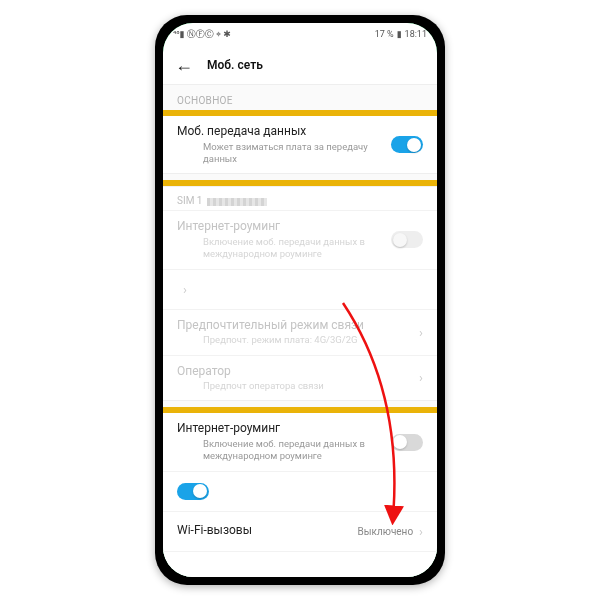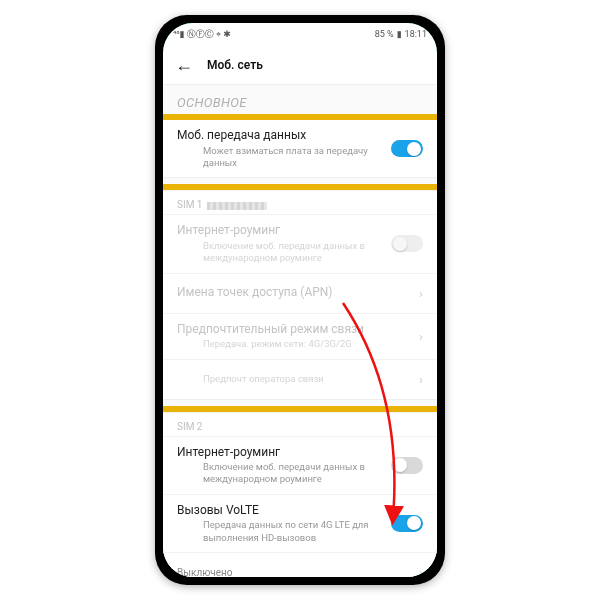--- a/index.html
+++ b/index.html
@@ -36,23 +36,22 @@
   .header {
     height: 40px; background: #fff;
     display: flex; align-items: center;
     padding: 0 12px; gap: 14px;
     border-bottom: 1px solid #eee;
   }
   .header .back { font-size: 18px; color: #222; cursor: pointer; }
   .header .title { font-size: 12px; font-weight: 600; color: #111; }
   .content { flex: 1; overflow: hidden; background: #fafafa; }
   .section-label {
-    font-size: 13px; color: #b0b0b0; letter-spacing: 0.3px;
+    font-size: 10px; color: #b0b0b0; letter-spacing: 0.3px;
     padding: 10px 14px 4px;
-    font-style: italic;
   }
   .card {
     background: #fff;
     border-top: 6px solid #eab308;
     border-bottom: 1px solid #eee;
     margin-bottom: 6px;
   }
   .row {
     display: flex; align-items: center; justify-content: space-between;
     padding: 8px 14px; min-height: 40px;
@@ -95,21 +94,21 @@
 </style>
 </head>
 <body>
 
 <div class="phone">
   <div class="screen">
 
     <div class="statusbar">
       <div class="left">⁴⁶▮ ⓃⒻⒸ ⌖ ✱</div>
       <div class="right">
-        <span>85 %</span>
+        <span>17 %</span>
         <span>▮</span>
         <span>18:11</span>
       </div>
     </div>
 
     <div class="header">
       <span class="back">←</span>
       <span class="title">Моб. сеть</span>
     </div>
 
@@ -132,57 +131,53 @@
           <span>SIM 1</span><span class="blurred"></span>
         </div>
         <div class="row disabled">
           <div class="txt">
             <div class="title">Интернет-роуминг</div>
             <div class="sub">Включение моб. передачи данных в международном роуминге</div>
           </div>
           <div class="toggle disabled"></div>
         </div>
         <div class="row disabled">
-          <div class="txt">
-              <div class="title">Имена точек доступа (APN)</div>
-            </div>
           <span class="chev">›</span>
         </div>
         <div class="row disabled">
           <div class="txt">
             <div class="title">Предпочтительный режим связи</div>
-            <div class="sub">Передача. режим сети: 4G/3G/2G</div>
+            <div class="sub">Предпочт. режим плата: 4G/3G/2G</div>
           </div>
           <span class="chev">›</span>
         </div>
         <div class="row disabled">
           <div class="txt">
+            <div class="title">Оператор</div>
             <div class="sub">Предпочт оператора связи</div>
           </div>
           <span class="chev">›</span>
         </div>
       </div>
 
       <div class="card">
-        <div class="sim-label">SIM 2</div>
         <div class="row">
           <div class="txt">
             <div class="title">Интернет-роуминг</div>
             <div class="sub">Включение моб. передачи данных в международном роуминге</div>
           </div>
           <div class="toggle"></div>
         </div>
         <div class="row">
-          <div class="txt">
-            <div class="title">Вызовы VoLTE</div>
-            <div class="sub">Передача данных по сети 4G LTE для выполнения HD-вызовов</div>
-          </div>
           <div class="toggle on"></div>
         </div>
         <div class="row">
+          <div class="txt">
+              <div class="title">Wi-Fi-вызовы</div>
+            </div>
           <span class="value">Выключено</span>
           <span class="chev">›</span>
         </div>
         <div class="row">
           
           
         </div>
 
       </div>
 

